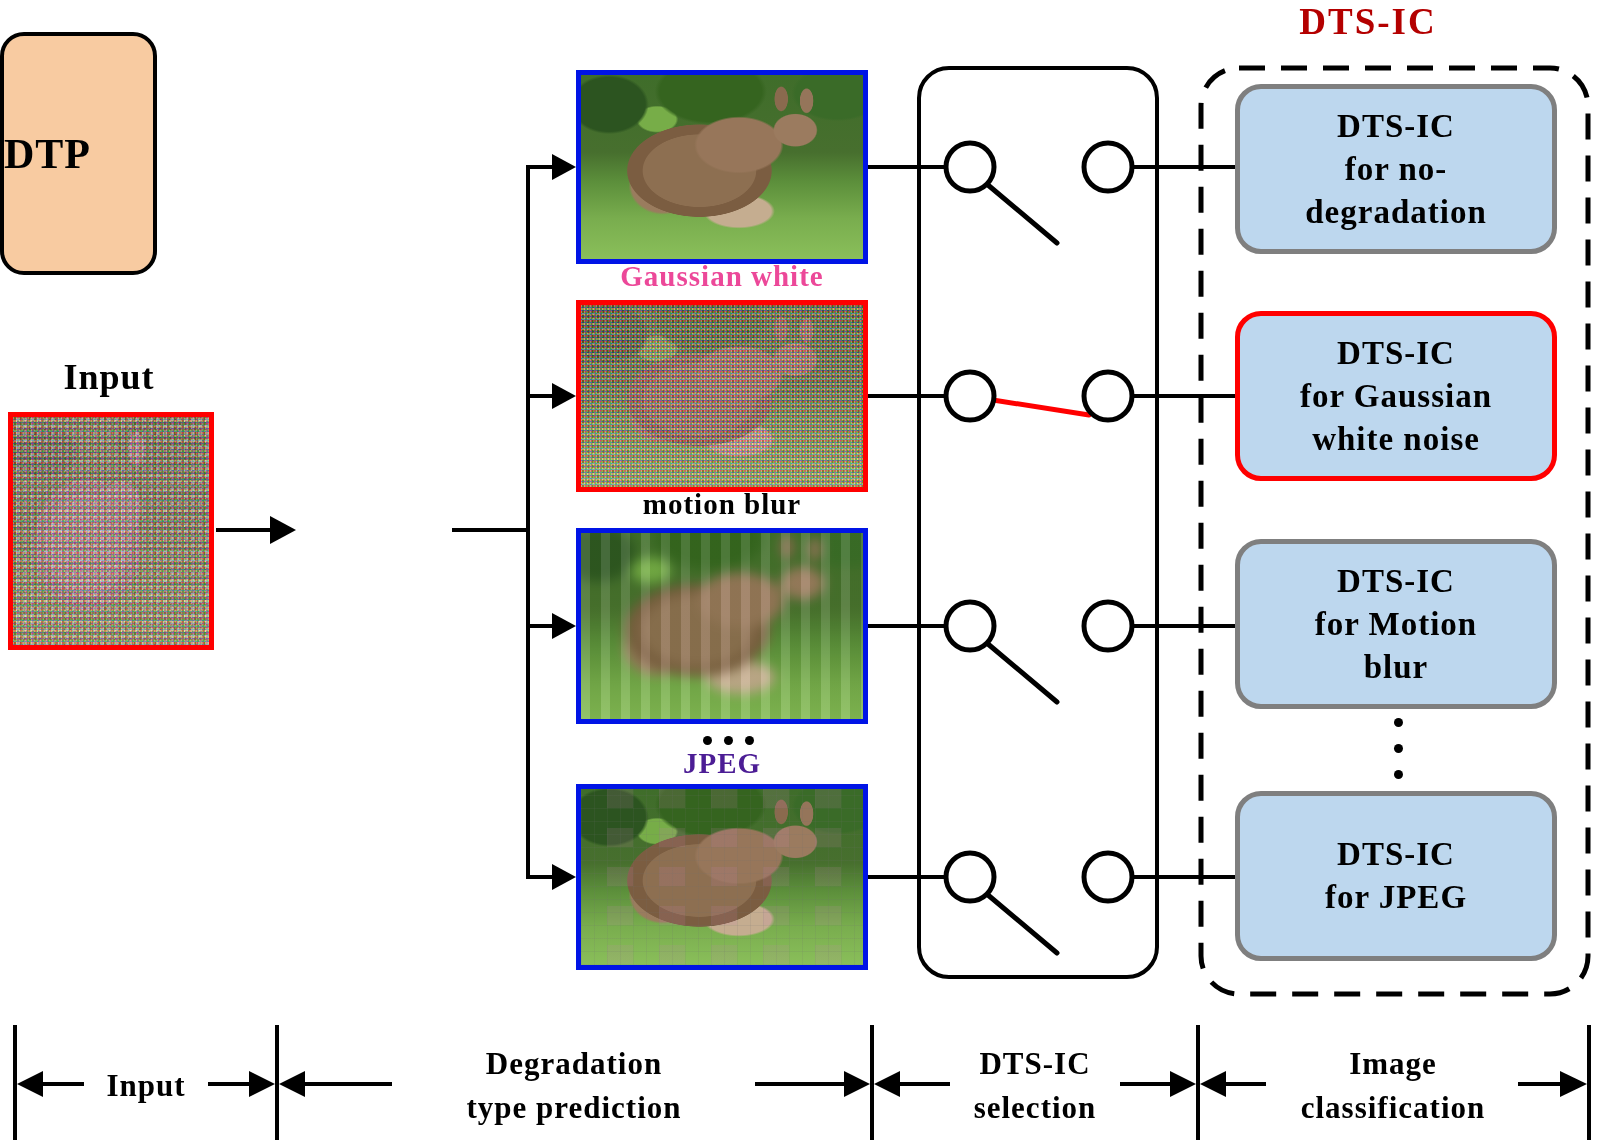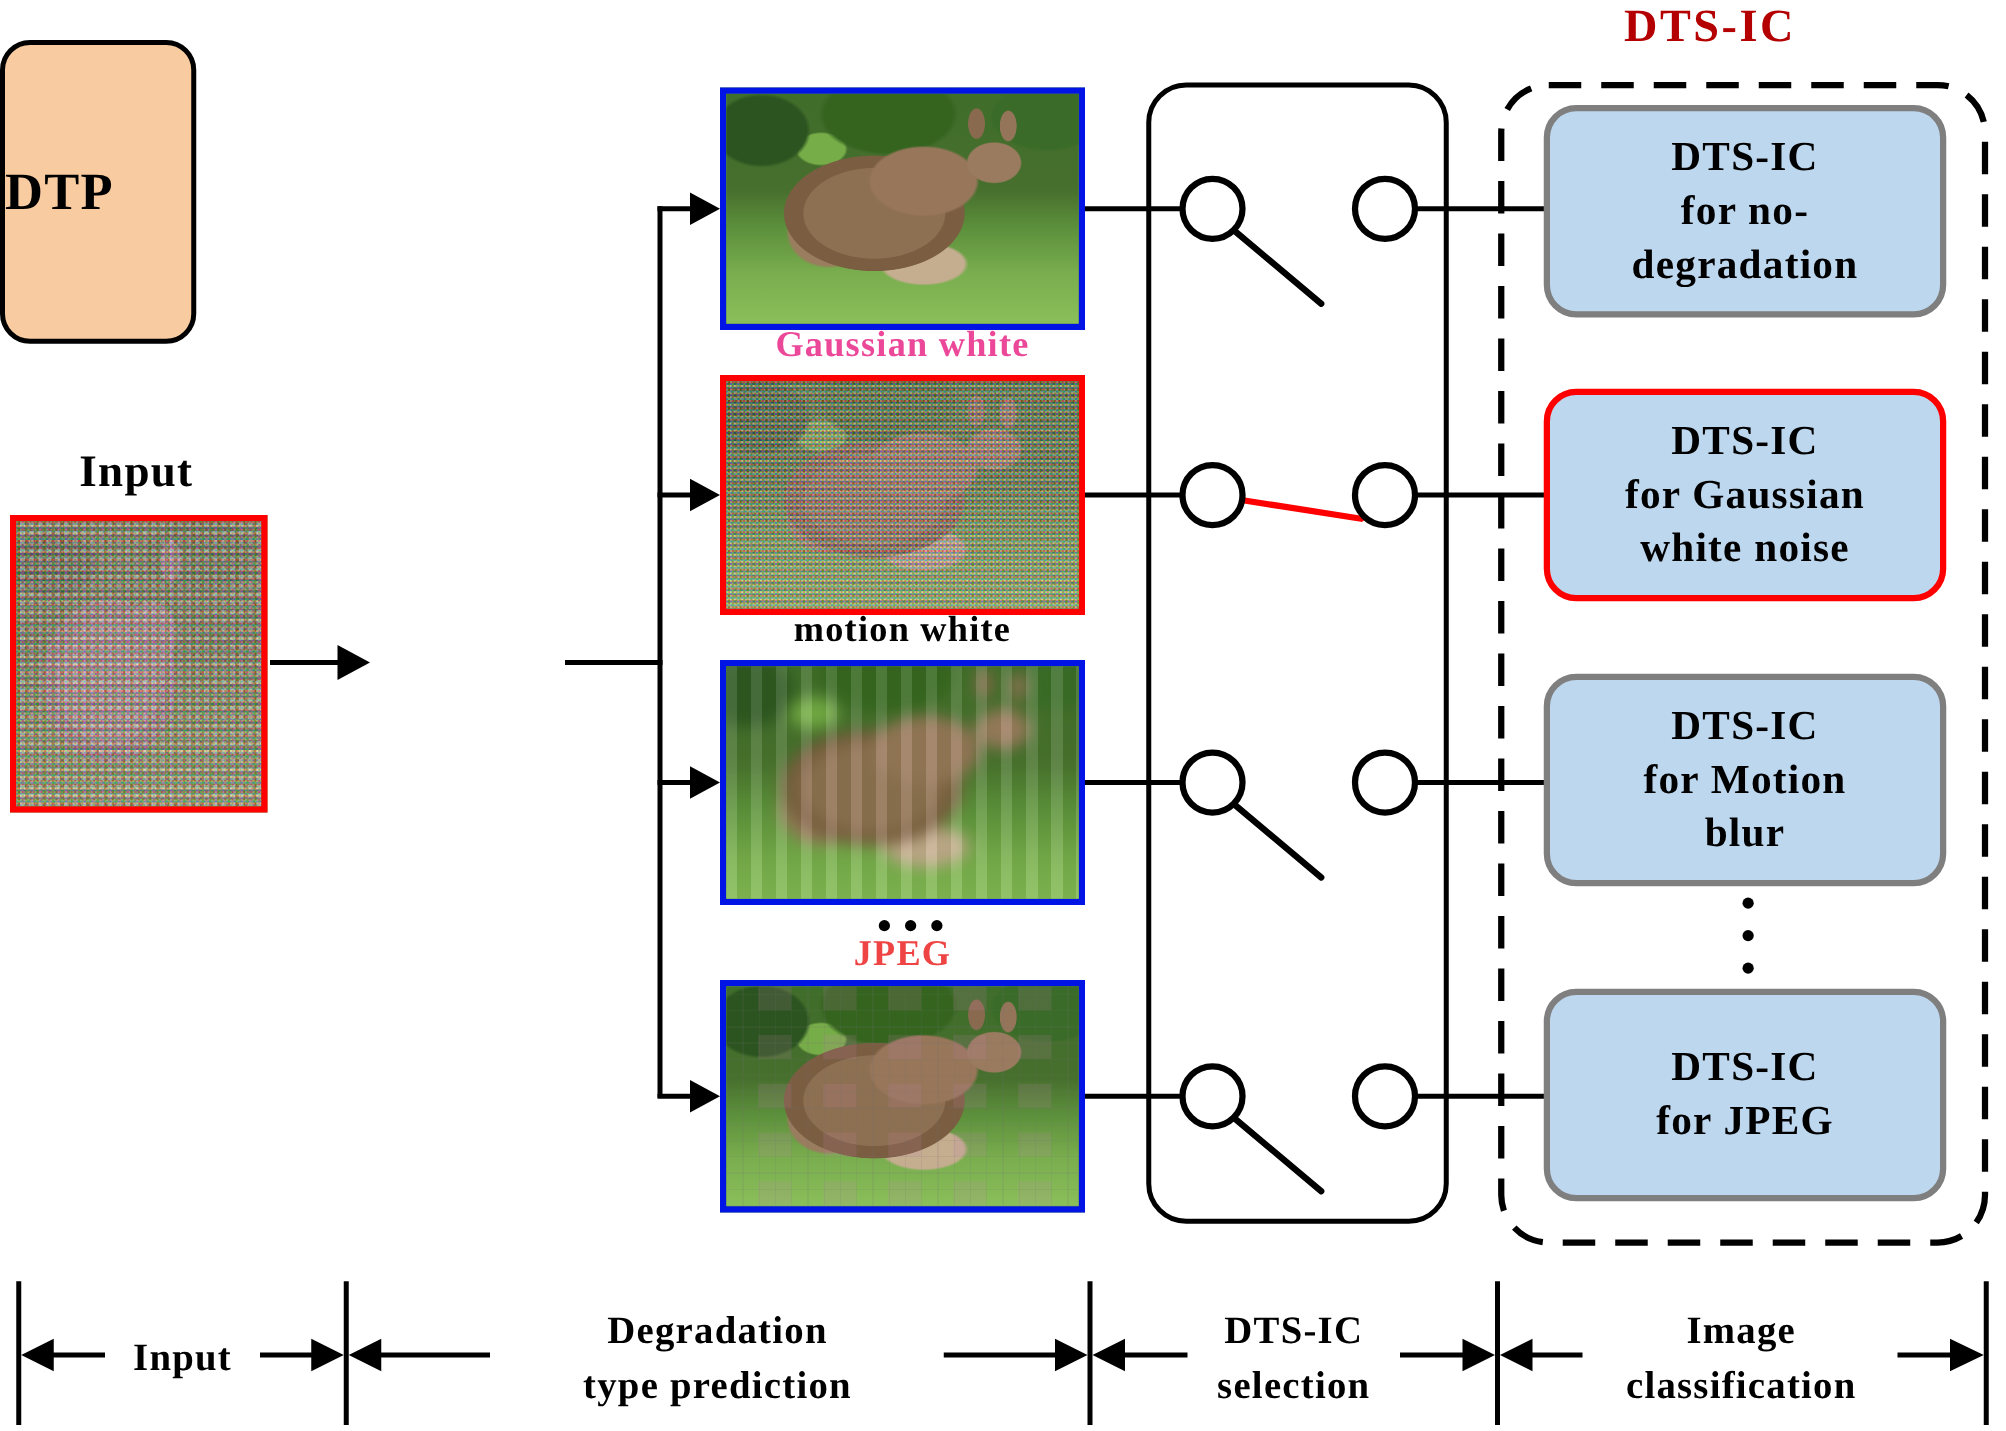--- a/index.html
+++ b/index.html
@@ -212,30 +212,30 @@
   <div class="imgbox" id="img0" style="border-color: rgb(0, 20, 230);">
     <div class="fill scene-side"></div>
   </div>
 
   <div class="deg-label" id="lbl-deg1" style="color: #ec4899;">Gaussian white</div>
   <div class="imgbox" id="img1" style="border-color: rgb(255, 0, 0);">
     <div class="fill scene-side"></div>
     <div class="fill ov-noise"></div>
   </div>
 
-  <div class="deg-label" id="lbl-deg2" style="color: rgb(0, 0, 0);">motion white</div>
+  <div class="deg-label" id="lbl-deg2" style="color: rgb(0, 0, 0);">motion blur</div>
   <div class="imgbox" id="img2" style="border-color: rgb(0, 20, 230);">
     <div class="blurwrap">
         <div class="fill scene-side"></div>
       </div>
     <div class="fill ov-streaks"></div>
   </div>
 
   <div class="dot" id="hdots"></div>
-  <div class="deg-label" id="lbl-deg3" style="color: #ef4444;">JPEG</div>
+  <div class="deg-label" id="lbl-deg3" style="color: #4c1d95;">JPEG</div>
   <div class="imgbox" id="img3" style="border-color: rgb(0, 20, 230);">
     <div class="fill scene-side"></div>
     <div class="fill ov-jpeg"></div>
   </div>
 
   <div class="abs ctr" id="dts-title" style="color: rgb(180, 0, 0);">DTS-IC</div>
 
   <div class="classifier" id="cls0" style="border-color: rgb(127, 127, 127); background-color: rgb(189, 215, 238);">
     <span>DTS-IC
 for no-

